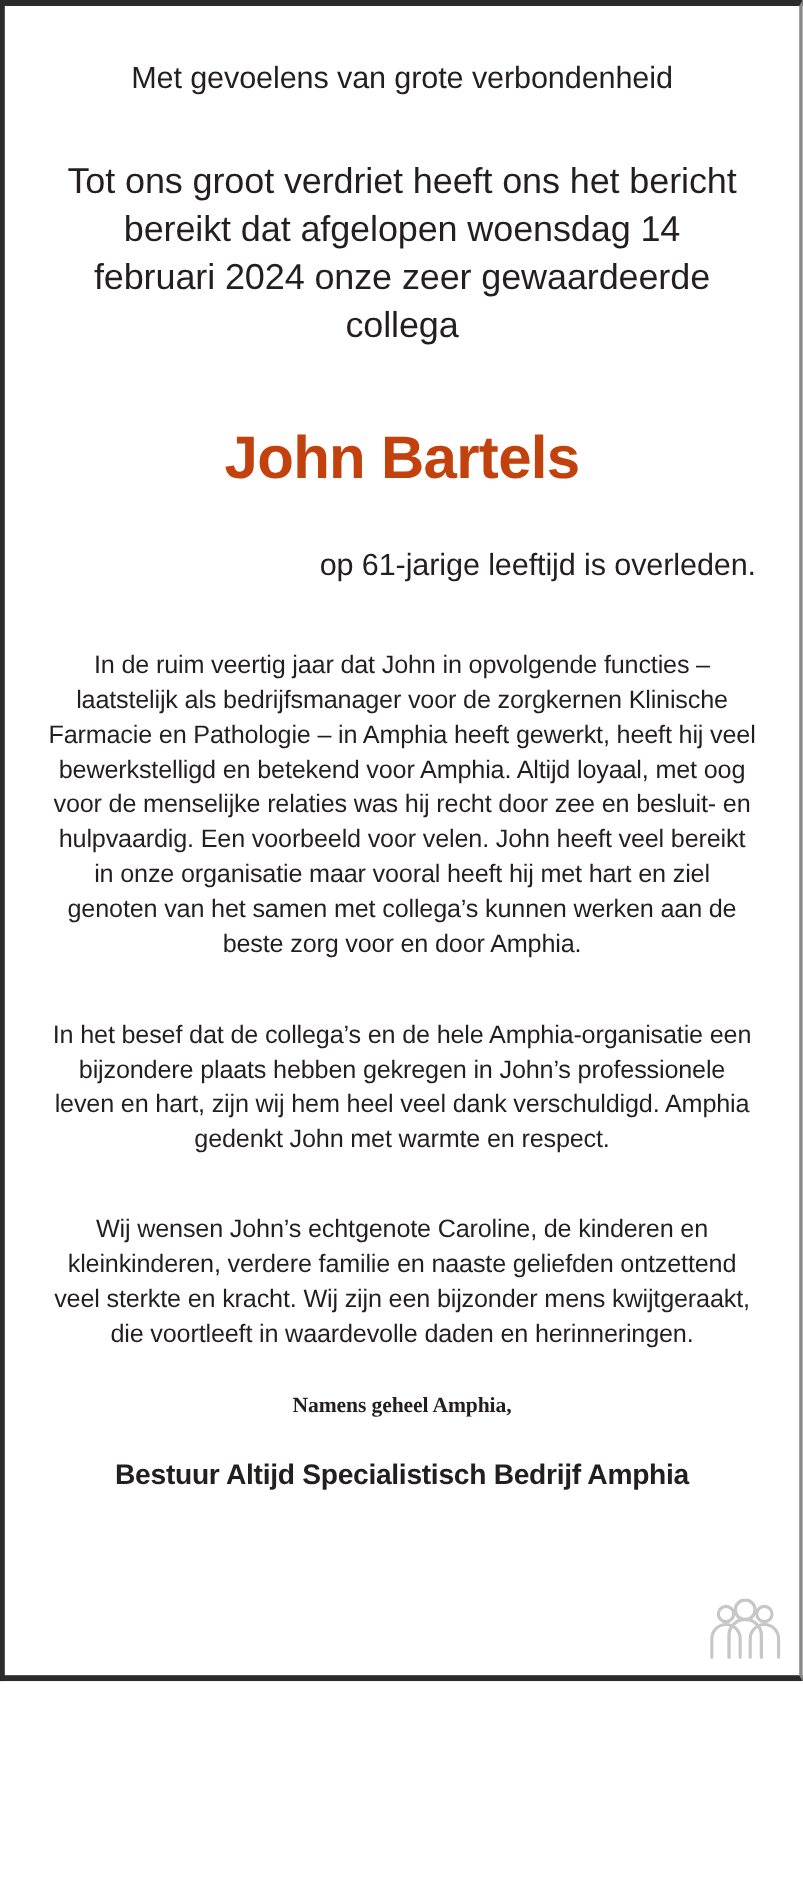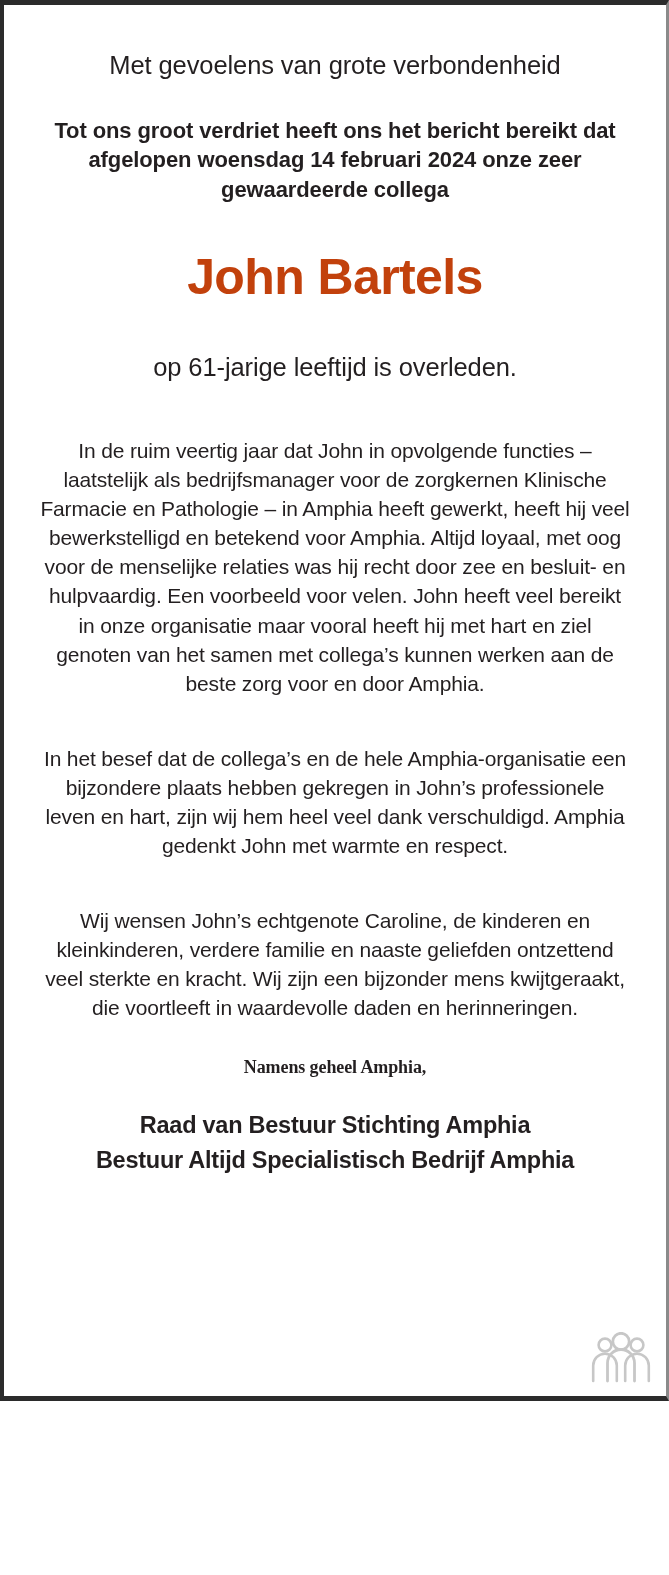--- a/index.html
+++ b/index.html
@@ -35,42 +35,43 @@
     margin: 0;
     letter-spacing: -0.1px;
   }
 
   .spacer-sm { height: 28px; }
   .spacer-md { height: 34px; }
   .spacer-lg { height: 46px; }
   .spacer-xl { height: 52px; }
 
   .intro {
-    font-size: 22px;
+    font-size: 30px;
     line-height: 1.33;
-    font-weight: 700;
-    margin: 0;
+    font-weight: 400;
+    margin: 16px;
     letter-spacing: -0.1px;
   }
 
   .deceased-name {
     font-size: 50px;
     font-weight: 700;
     line-height: 1.1;
     margin: 0;
     letter-spacing: -0.6px;
     color: #c2410c;
   }
 
   .age-line {
     font-size: 25.5px;
     line-height: 1.3;
     font-weight: 400;
     margin: 0;
     letter-spacing: -0.1px;
+    text-align: right;
   }
 
   .body-par {
     font-size: 21px;
     line-height: 1.385;
     font-weight: 400;
     margin: 0;
     letter-spacing: -0.15px;
   }
 
@@ -132,21 +133,20 @@
     <div class="spacer-lg"></div>
 
     <p class="body-par">Wij wensen John’s echtgenote Caroline, de kinderen en kleinkinderen, verdere familie en naaste geliefden ontzettend veel sterkte en kracht. Wij zijn een bijzonder mens kwijtgeraakt, die voortleeft in waardevolle daden en herinneringen.</p>
 
     <div class="spacer-md"></div>
 
     <p class="signoff">Namens geheel Amphia,</p>
 
     <div class="spacer-sm"></div>
 
-    <p class="board">Raad van Bestuur Stichting Amphia</p>
 
     <p class="board">Bestuur Altijd Specialistisch Bedrijf Amphia</p>
 
   </div>
 
   <div class="logo-wrap">
     <svg width="62" height="52" viewBox="0 0 62 52" fill="none">
       <circle cx="15" cy="13" r="6.4" stroke="#c7c7c7" stroke-width="2.6" fill="none"></circle>
       <circle cx="47" cy="13" r="6.4" stroke="#c7c7c7" stroke-width="2.6" fill="none"></circle>
       <circle cx="31" cy="9.5" r="8.2" stroke="#c7c7c7" stroke-width="2.8" fill="none"></circle>

